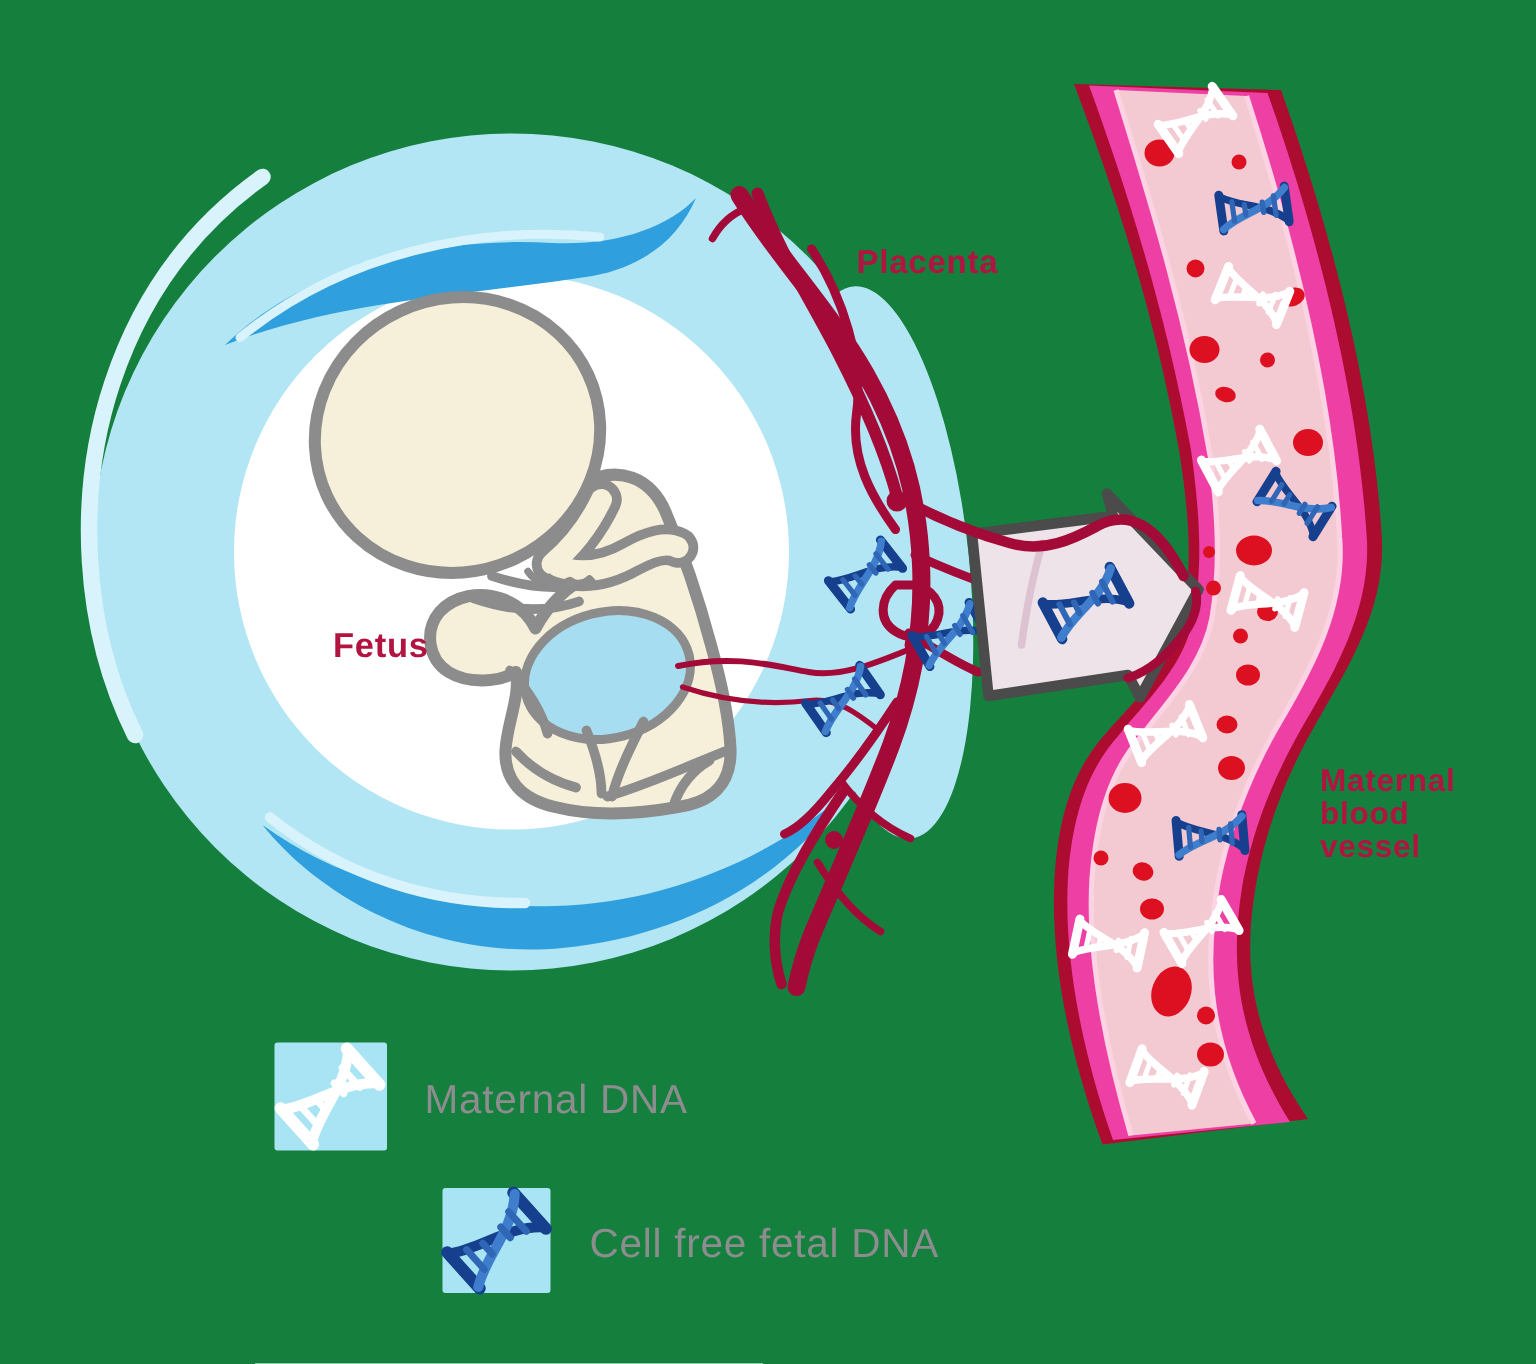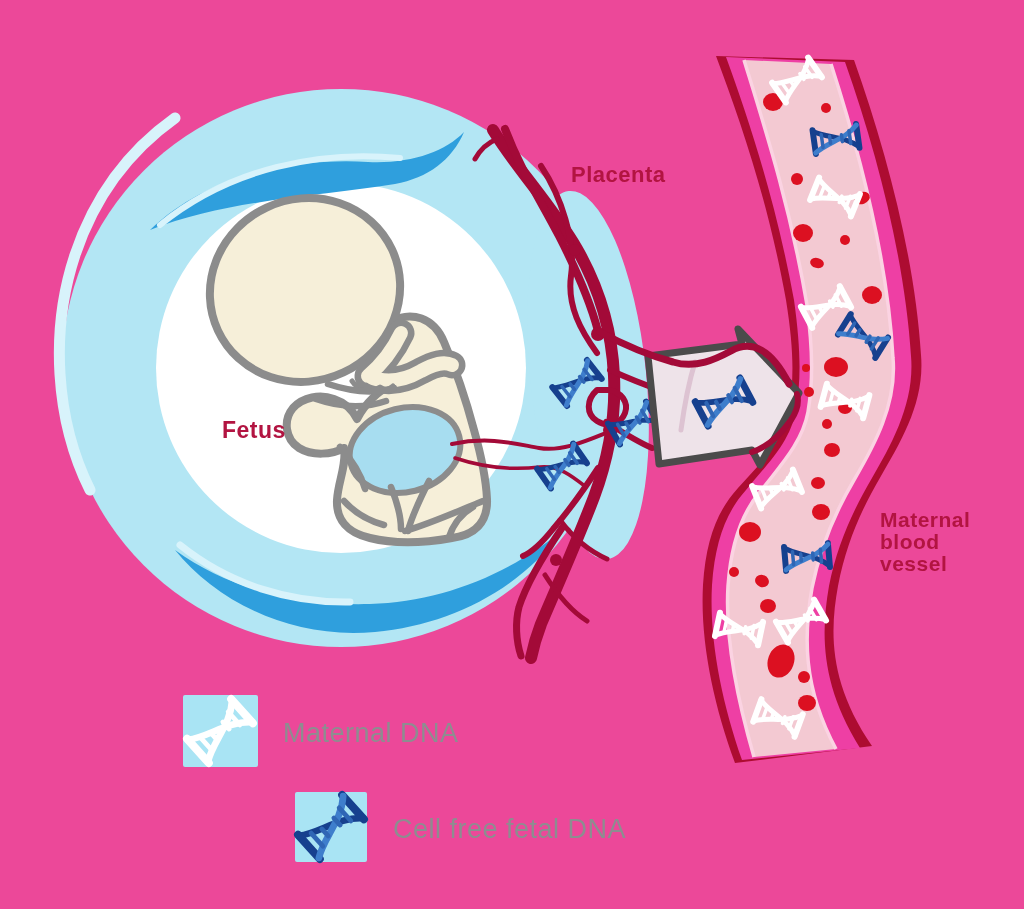--- a/index.html
+++ b/index.html
@@ -1,16 +1,16 @@
 <!DOCTYPE html>
 <html><head>
 <meta charset="utf-8">
 <style>
   html,body{margin:0;padding:0;background:#fff;}
-  .stage{position:relative;width:1024px;height:909px;background:#ec4899;overflow:hidden;
+  .stage{position:relative;width:1024px;height:909px;background:#15803d;overflow:hidden;
          font-family:"Liberation Sans", sans-serif;}
   svg text{font-family:"Liberation Sans", sans-serif;}
   .lbl{fill:var(--label-red);font-weight:600;letter-spacing:.5px;}
   .legend-text{fill:var(--legend-text);font-weight:400;letter-spacing:.5px;}
   .pv{stroke:var(--placenta-vessel);fill:none;stroke-linecap:round;stroke-linejoin:round;}
   .grey-line{stroke:var(--fetus-outline);fill:none;stroke-linecap:round;stroke-linejoin:round;}
   .hl{stroke:var(--highlight-blue);fill:none;stroke-linecap:round;}
 </style>
 </head>
 <body>

